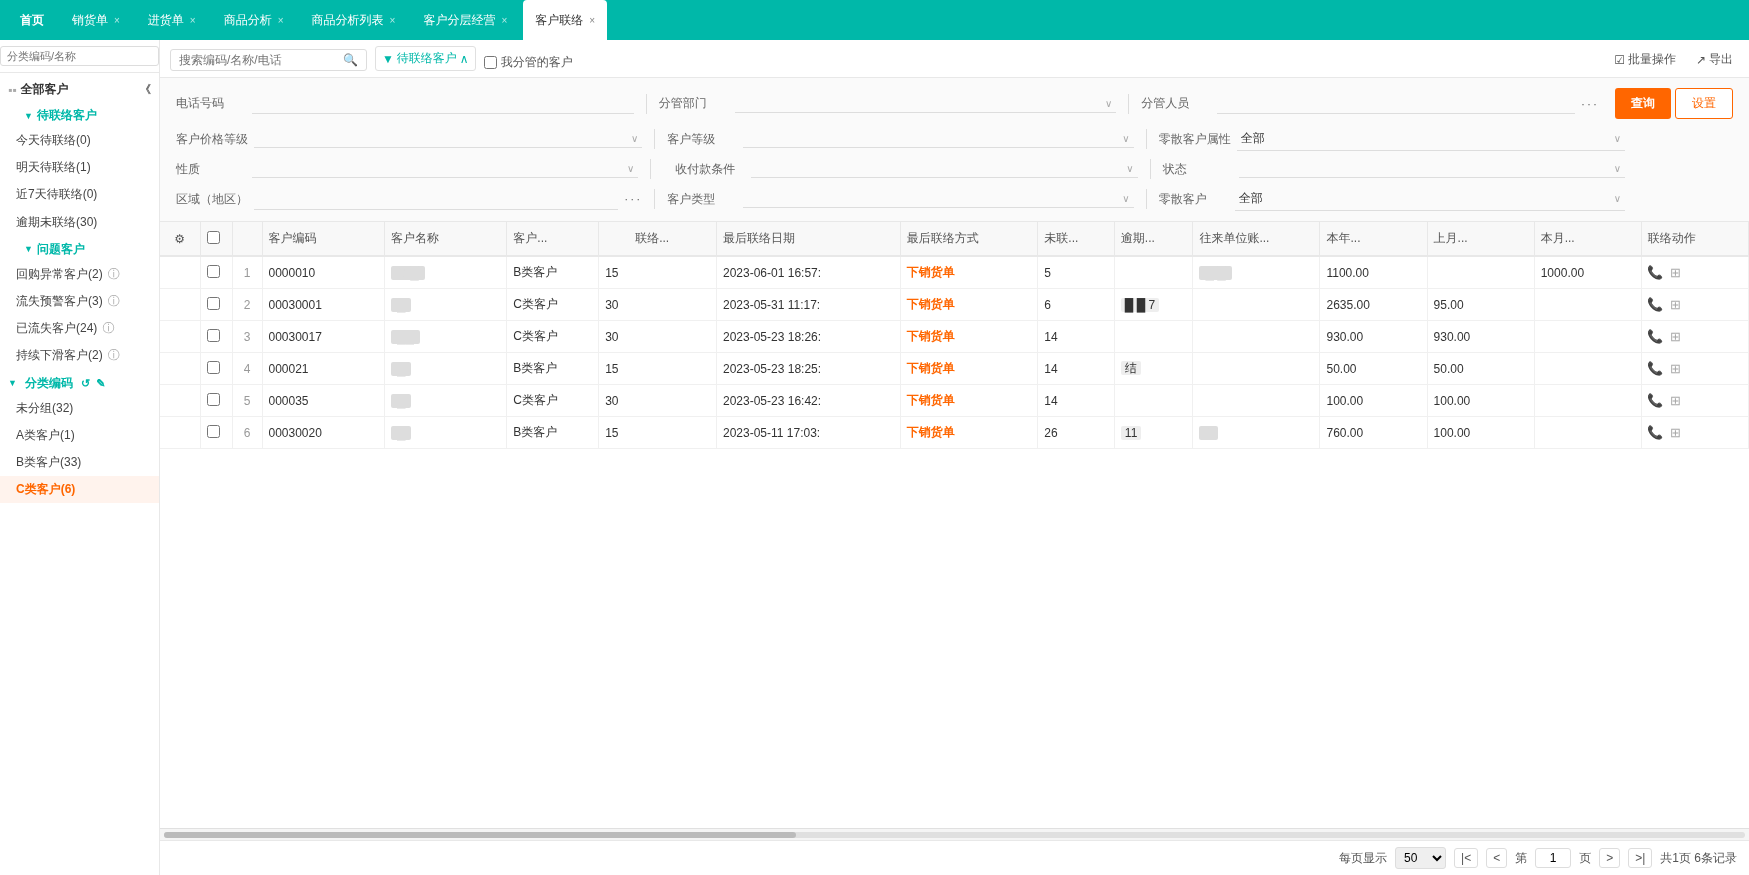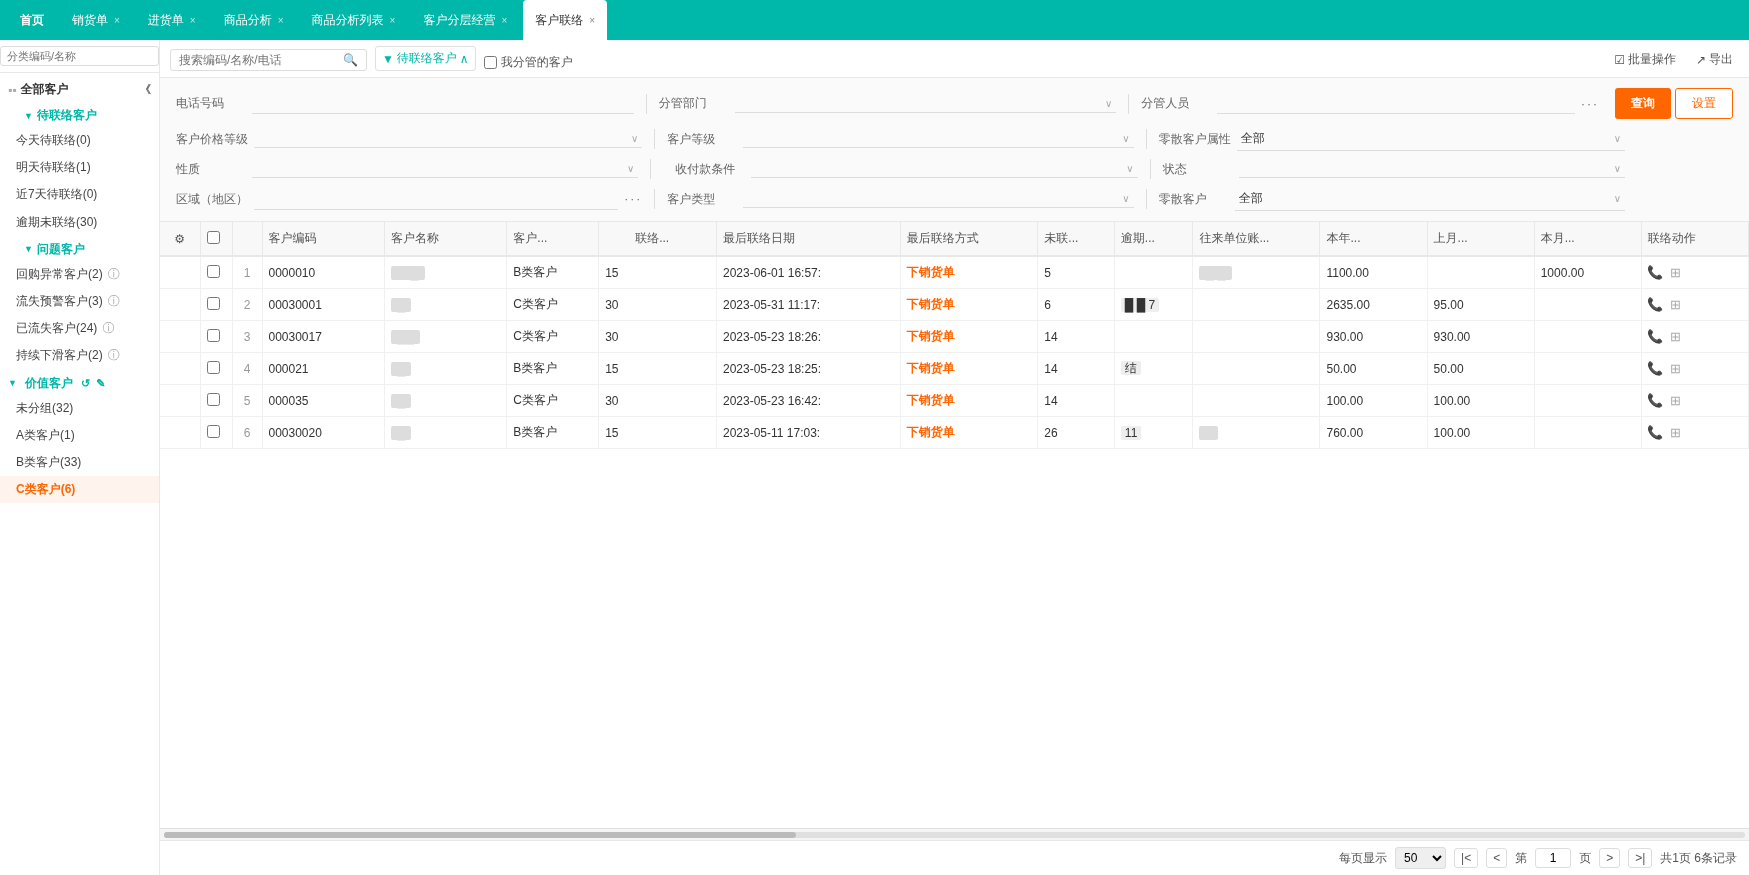--- a/index.html
+++ b/index.html
@@ -249,21 +249,21 @@
     <div class="sidebar-item">
       <span>已流失客户(24)</span>
       <span style="color:#aaa;margin-left:2px;">ⓘ</span>
     </div>
     <div class="sidebar-item">
       <span>持续下滑客户(2)</span>
       <span style="color:#aaa;margin-left:2px;">ⓘ</span>
     </div>
 
     <div class="sidebar-value-section">
-      <span>价值客户</span>
+      <span>分类编码</span>
       <span style="margin-left:4px;font-size:11px;">↺</span>
       <span style="margin-left:2px;font-size:11px;">✎</span>
     </div>
     <div class="sidebar-item">
       <span>未分组(32)</span>
     </div>
     <div class="sidebar-item">
       <span>A类客户(1)</span>
     </div>
     <div class="sidebar-item">

